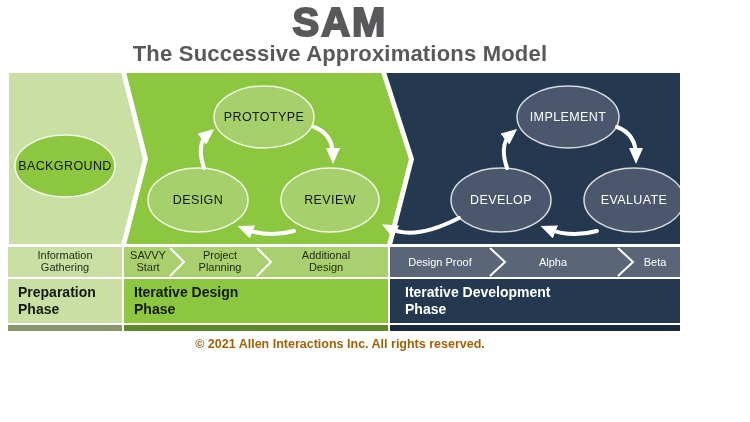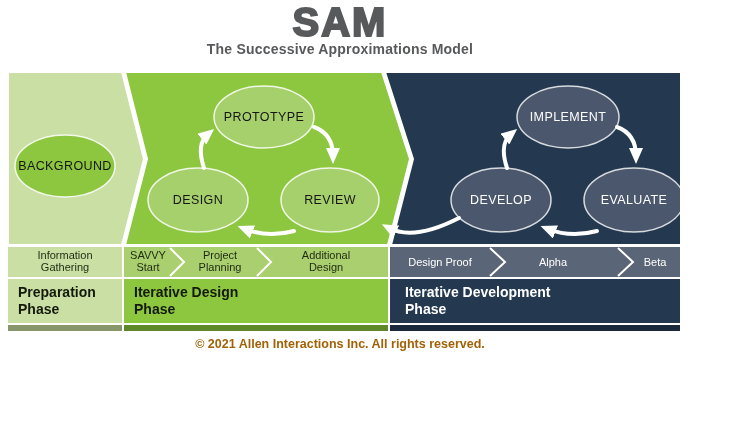--- a/index.html
+++ b/index.html
@@ -7,21 +7,21 @@
     position:relative; width:680px; height:422px; background:#ffffff;
     font-family:"Liberation Sans", sans-serif; overflow:hidden;
   }
   .title {
     position:absolute; top:0px; left:0; right:0; text-align:center;
     font-size:40px; font-weight:bold; color:#58595B; letter-spacing:2px;
     -webkit-text-stroke:2px #58595B;
   }
   .subtitle {
     position:absolute; top:41px; left:0; right:0; text-align:center;
-    font-size:14px; font-weight:bold; color:#58595B; letter-spacing:0.2px;
+    font-size:22px; font-weight:bold; color:#58595B; letter-spacing:0.2px;
   }
   .footer {
     position:absolute; top:337px; left:0; right:0; text-align:center;
     font-size:12.5px; font-weight:bold; color:#a16207;
   }
   svg { position:absolute; left:0; top:0; }
   .node-text-green { font-size:12.5px; fill:#161616; letter-spacing:0.4px; }
   .node-text-navy  { font-size:12.5px; fill:#ffffff; letter-spacing:0.4px; }
   .ms-dark  { font-size:11px; fill:#1f2a12; }
   .ms-light { font-size:11px; fill:#ffffff; }

